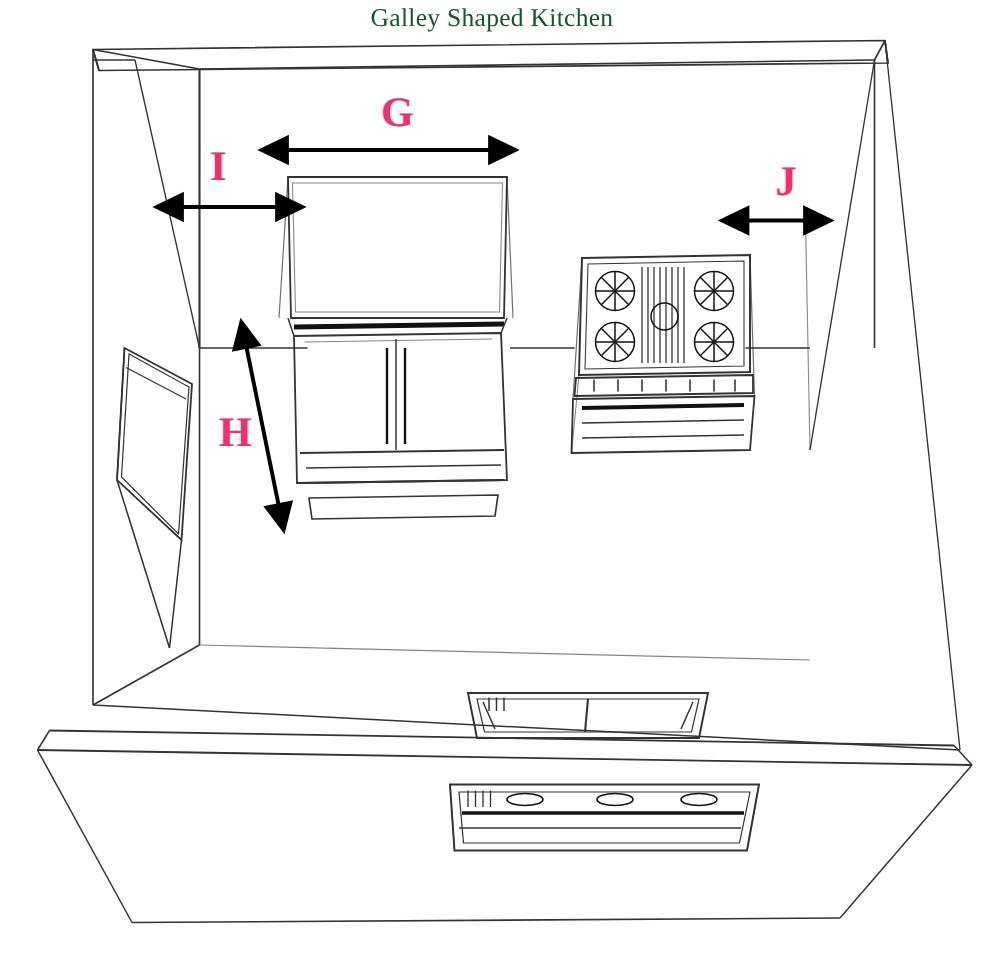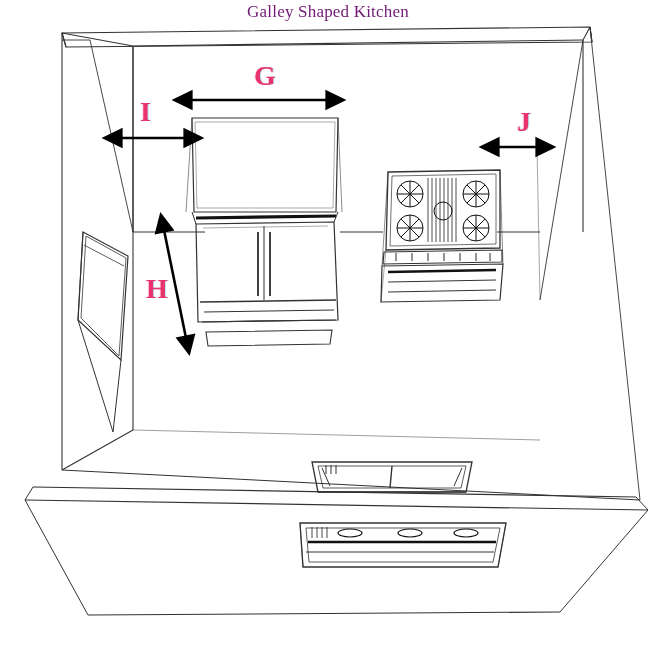--- a/index.html
+++ b/index.html
@@ -9,21 +9,21 @@
     width:656px;height:650px;
     background:#ffffff;
     overflow:hidden;
   }
   #title{
     position:absolute;
     left:0;top:2px;width:656px;
     text-align:center;
     font-family:"Liberation Serif",serif;
     font-size:17px;
-    color:#701a75;
+    color:#14532d;
     letter-spacing:.2px;
     white-space:nowrap;
   }
   svg.layer{position:absolute;left:0;top:0;width:656px;height:650px;}
   .dimlabel{
     position:absolute;
     font-family:"Liberation Serif",serif;
     font-weight:bold;
     font-size:28px;
     line-height:1;

